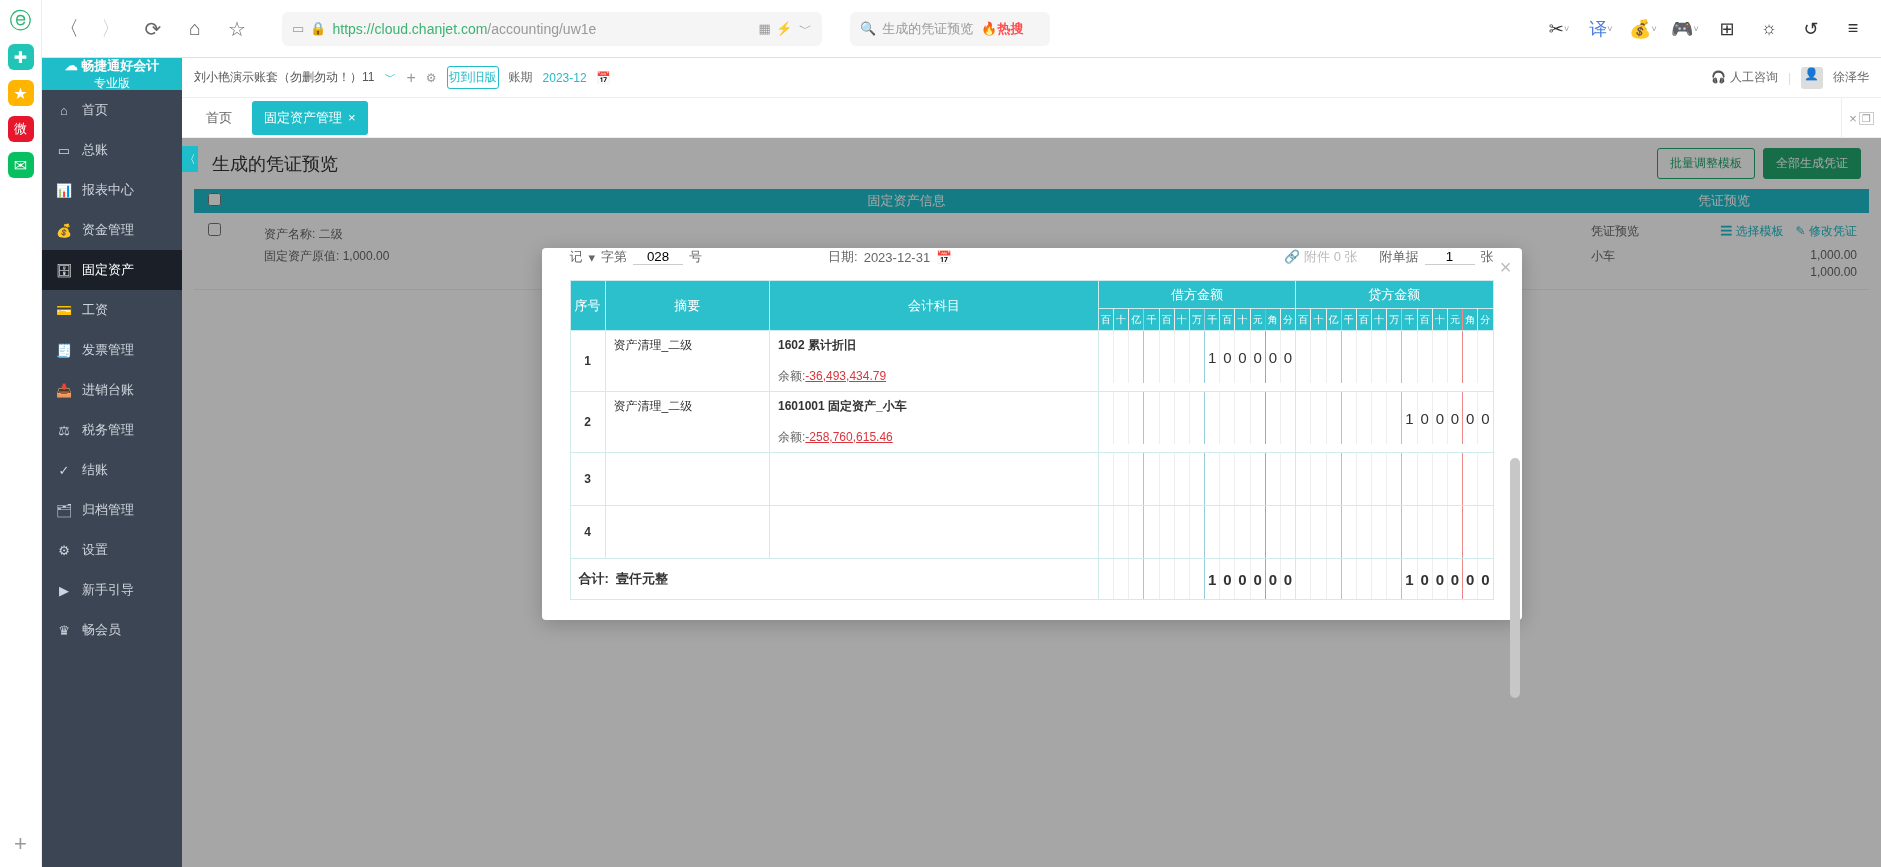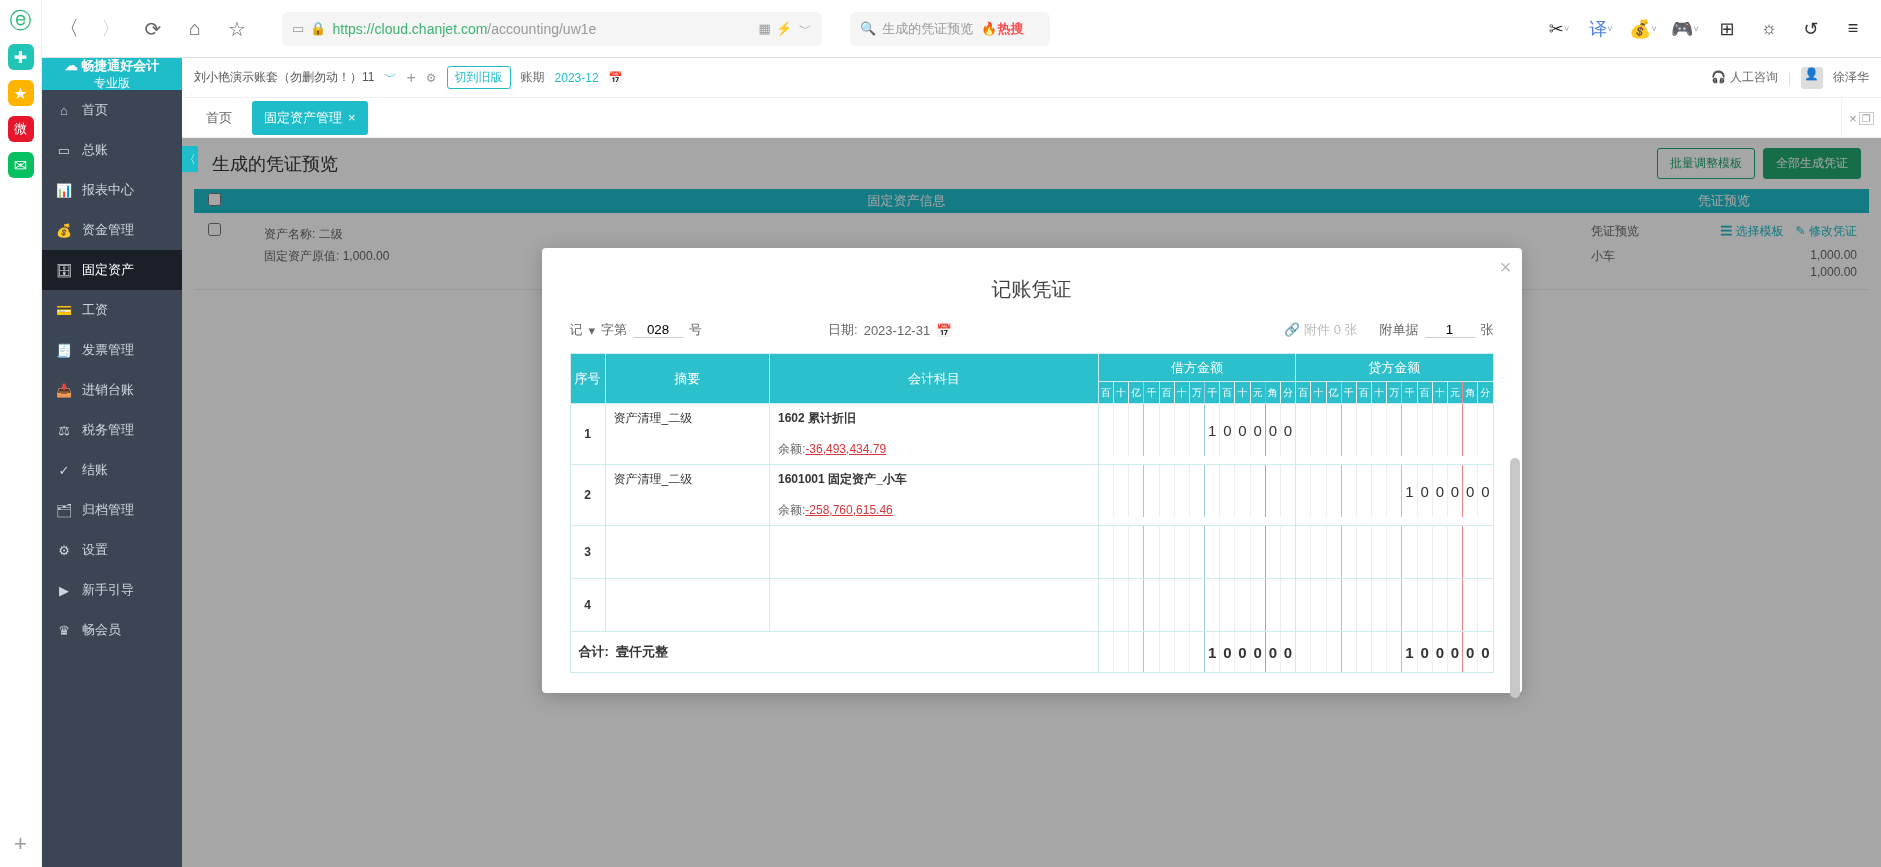--- a/index.html
+++ b/index.html
@@ -19,21 +19,21 @@
 .sidebar { width: 140px; background: #3b4553; color: #cfd5de; display: flex; flex-direction: column; }
 .sidebar .brand { height: 32px; background: #1fbcc9; color: #fff; display: flex; flex-direction: column; align-items: center; justify-content: center; font-size: 12px; }
 .sidebar .brand b { font-size: 13px; }
 .sidebar .sb-item { height: 40px; display: flex; align-items: center; gap: 10px; padding: 0 14px; cursor: pointer; font-size: 13px; }
 .sidebar .sb-item.active { background: #1a1f28; color: #fff; }
 .sidebar .sb-icon { width: 16px; text-align: center; }
 .main { flex: 1; background: #fff; position: relative; display: flex; flex-direction: column; }
 .topbar { height: 40px; display: flex; align-items: center; padding: 0 12px; gap: 10px; border-bottom: 1px solid #eee; font-size: 12px; color: #666; }
 .topbar .acct-name { color: #555; }
 .topbar .drop { color: #1fbcc9; cursor: pointer; }
-.topbar .switch-btn { border: 1px solid #1fbcc9; color: #1fbcc9; border-radius: 3px; padding: 2px 7px; cursor: pointer; }
+.topbar .switch-btn { border: 1px solid #1fbcc9; color: #1fbcc9; border-radius: 3px; padding: 2px 1px; cursor: pointer; }
 .topbar .right { margin-left: auto; display: flex; align-items: center; gap: 10px; }
 .subtabs { height: 40px; display: flex; align-items: center; padding: 0 12px; gap: 8px; border-bottom: 1px solid #eee; position: relative; }
 .subtabs .tab { padding: 8px 12px; font-size: 13px; color: #666; cursor: pointer; }
 .subtabs .tab.active { background: #1fbcc9; color: #fff; border-radius: 3px; }
 .subtabs .tab.active .xclose { margin-left: 6px; }
 .subtabs .side-close { position: absolute; right: 0; top: 0; width: 40px; height: 40px; border-left: 1px solid #eee; display: flex; align-items: center; justify-content: center; color: #999; }
 .content { flex: 1; position: relative; overflow: hidden; }
 .overlay { position: absolute; inset: 0; background: rgba(0,0,0,0.35); z-index: 5; }
 .content-bg { position: absolute; inset: 0; padding: 0; }
 .collapse-handle { position: absolute; left: 0; top: 8px; width: 16px; height: 26px; background: #1fbcc9; color: #fff; display: flex; align-items: center; justify-content: center; font-size: 11px; z-index: 6; }
@@ -249,21 +249,20 @@
                 <span>1,000.00</span>
               </div>
           </div>
         </div>
       </div>
 
       <div class="overlay"></div>
 
       <div class="modal">
         <div class="m-close">×</div>
-        <h3>记账凭证</h3>
         <div class="m-bar">
           <span>记</span>
             <span>▾</span>
           <span>字第</span>
           <input class="num-in" value="028" style="">
           <span>号</span>
           <span style="margin-left:120px;">日期:</span>
           <span>2023-12-31</span>
           <span style="color:#bbb;">📅</span>
           <div class="right">

